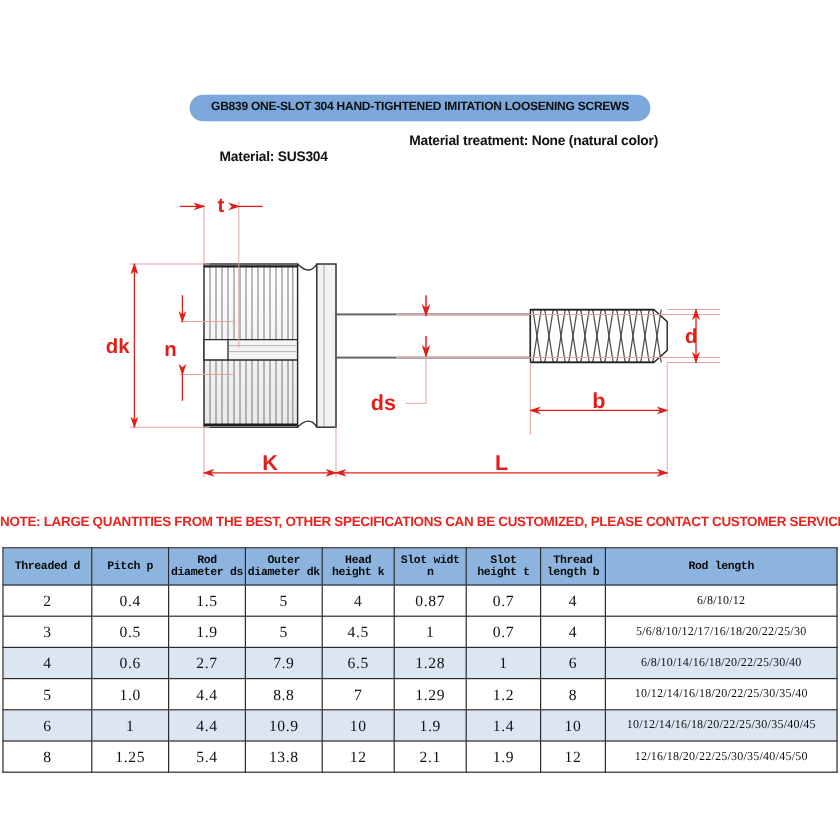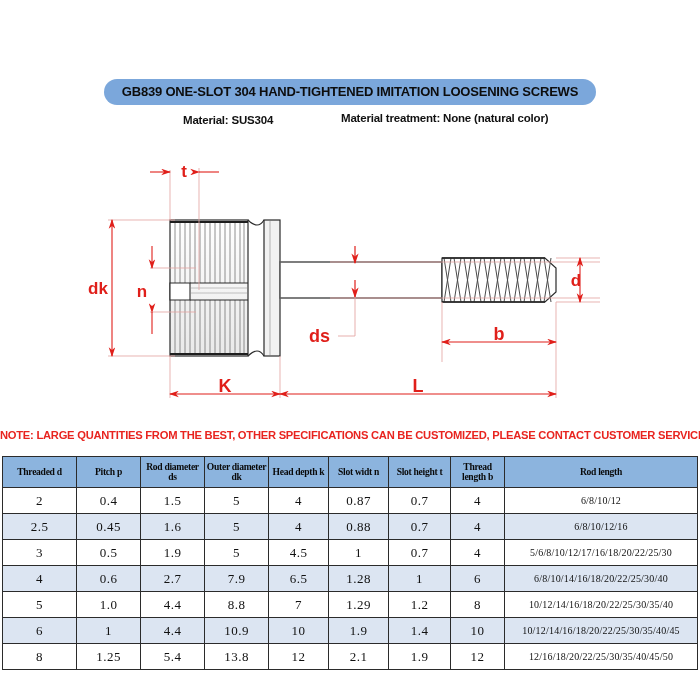--- a/index.html
+++ b/index.html
@@ -22,41 +22,41 @@
     left: 0;
     width: 700px;
     text-align: center;
   }
   #banner {
     display: inline-block;
     background: #7ba7db;
     color: #0d0d0d;
     border-radius: 14px;
     padding: 5px 18px 6px 18px;
-    font-size: 13px;
+    font-size: 10px;
     font-weight: bold;
     letter-spacing: -0.2px;
     white-space: nowrap;
   }
 
   
   #subtitle {
     position: absolute;
     top: 112px;
     left: 0;
     width: 700px;
     font-size: 11.5px;
     font-weight: bold;
     color: #111;
     letter-spacing: -0.2px;
   }
   #sub-material {
     position: absolute;
     left: 183px;
-    top: 2px;
+    top: 13px;
   }
   #sub-surface {
     position: absolute;
     left: 341px;
     top: 0;
   }
 
   
   #drawing {
     position: absolute;
@@ -92,21 +92,21 @@
   }
   #spec-table th,
   #spec-table td {
     border: 1px solid #2b2b2b;
     text-align: center;
     vertical-align: middle;
   }
   #spec-table thead th {
     background: #8cb4de;
     color: #0a0a0a;
-    font-family: Liberation Serif, serif;
+    font-family: Liberation Mono, monospace;
     font-size: 9.6px;
     font-weight: bold;
     line-height: 1.02;
     letter-spacing: -0.3px;
     height: 30px;
     padding: 0 1px;
   }
   #spec-table tbody td {
     font-size: 13px;
     height: 23px;
@@ -322,50 +322,39 @@
     <col style="width:62px">
       <col style="width:54px">
       <col>
   </colgroup>
   <thead>
     <tr>
       <th>Threaded d</th>
       <th>Pitch p</th>
       <th>Rod diameter ds</th>
       <th>Outer diameter dk</th>
-      <th>Head depth k</th>
+      <th>Head height k</th>
       <th>Slot widt n</th>
       <th>Slot height t</th>
       <th>Thread length b</th>
       <th>Rod length</th>
     </tr>
   </thead>
   <tbody>
     <tr>
       <td>2</td>
       <td>0.4</td>
       <td>1.5</td>
       <td>5</td>
       <td>4</td>
       <td>0.87</td>
       <td>0.7</td>
       <td>4</td>
       <td class="rodlen">6/8/10/12</td>
     </tr>
-    <tr class="alt">
-      <td>2.5</td>
-      <td>0.45</td>
-      <td>1.6</td>
-      <td>5</td>
-      <td>4</td>
-      <td>0.88</td>
-      <td>0.7</td>
-      <td>4</td>
-      <td class="rodlen">6/8/10/12/16</td>
-    </tr>
     <tr>
       <td>3</td>
       <td>0.5</td>
       <td>1.9</td>
       <td>5</td>
       <td>4.5</td>
       <td>1</td>
       <td>0.7</td>
       <td>4</td>
       <td class="rodlen">5/6/8/10/12/17/16/18/20/22/25/30</td>

